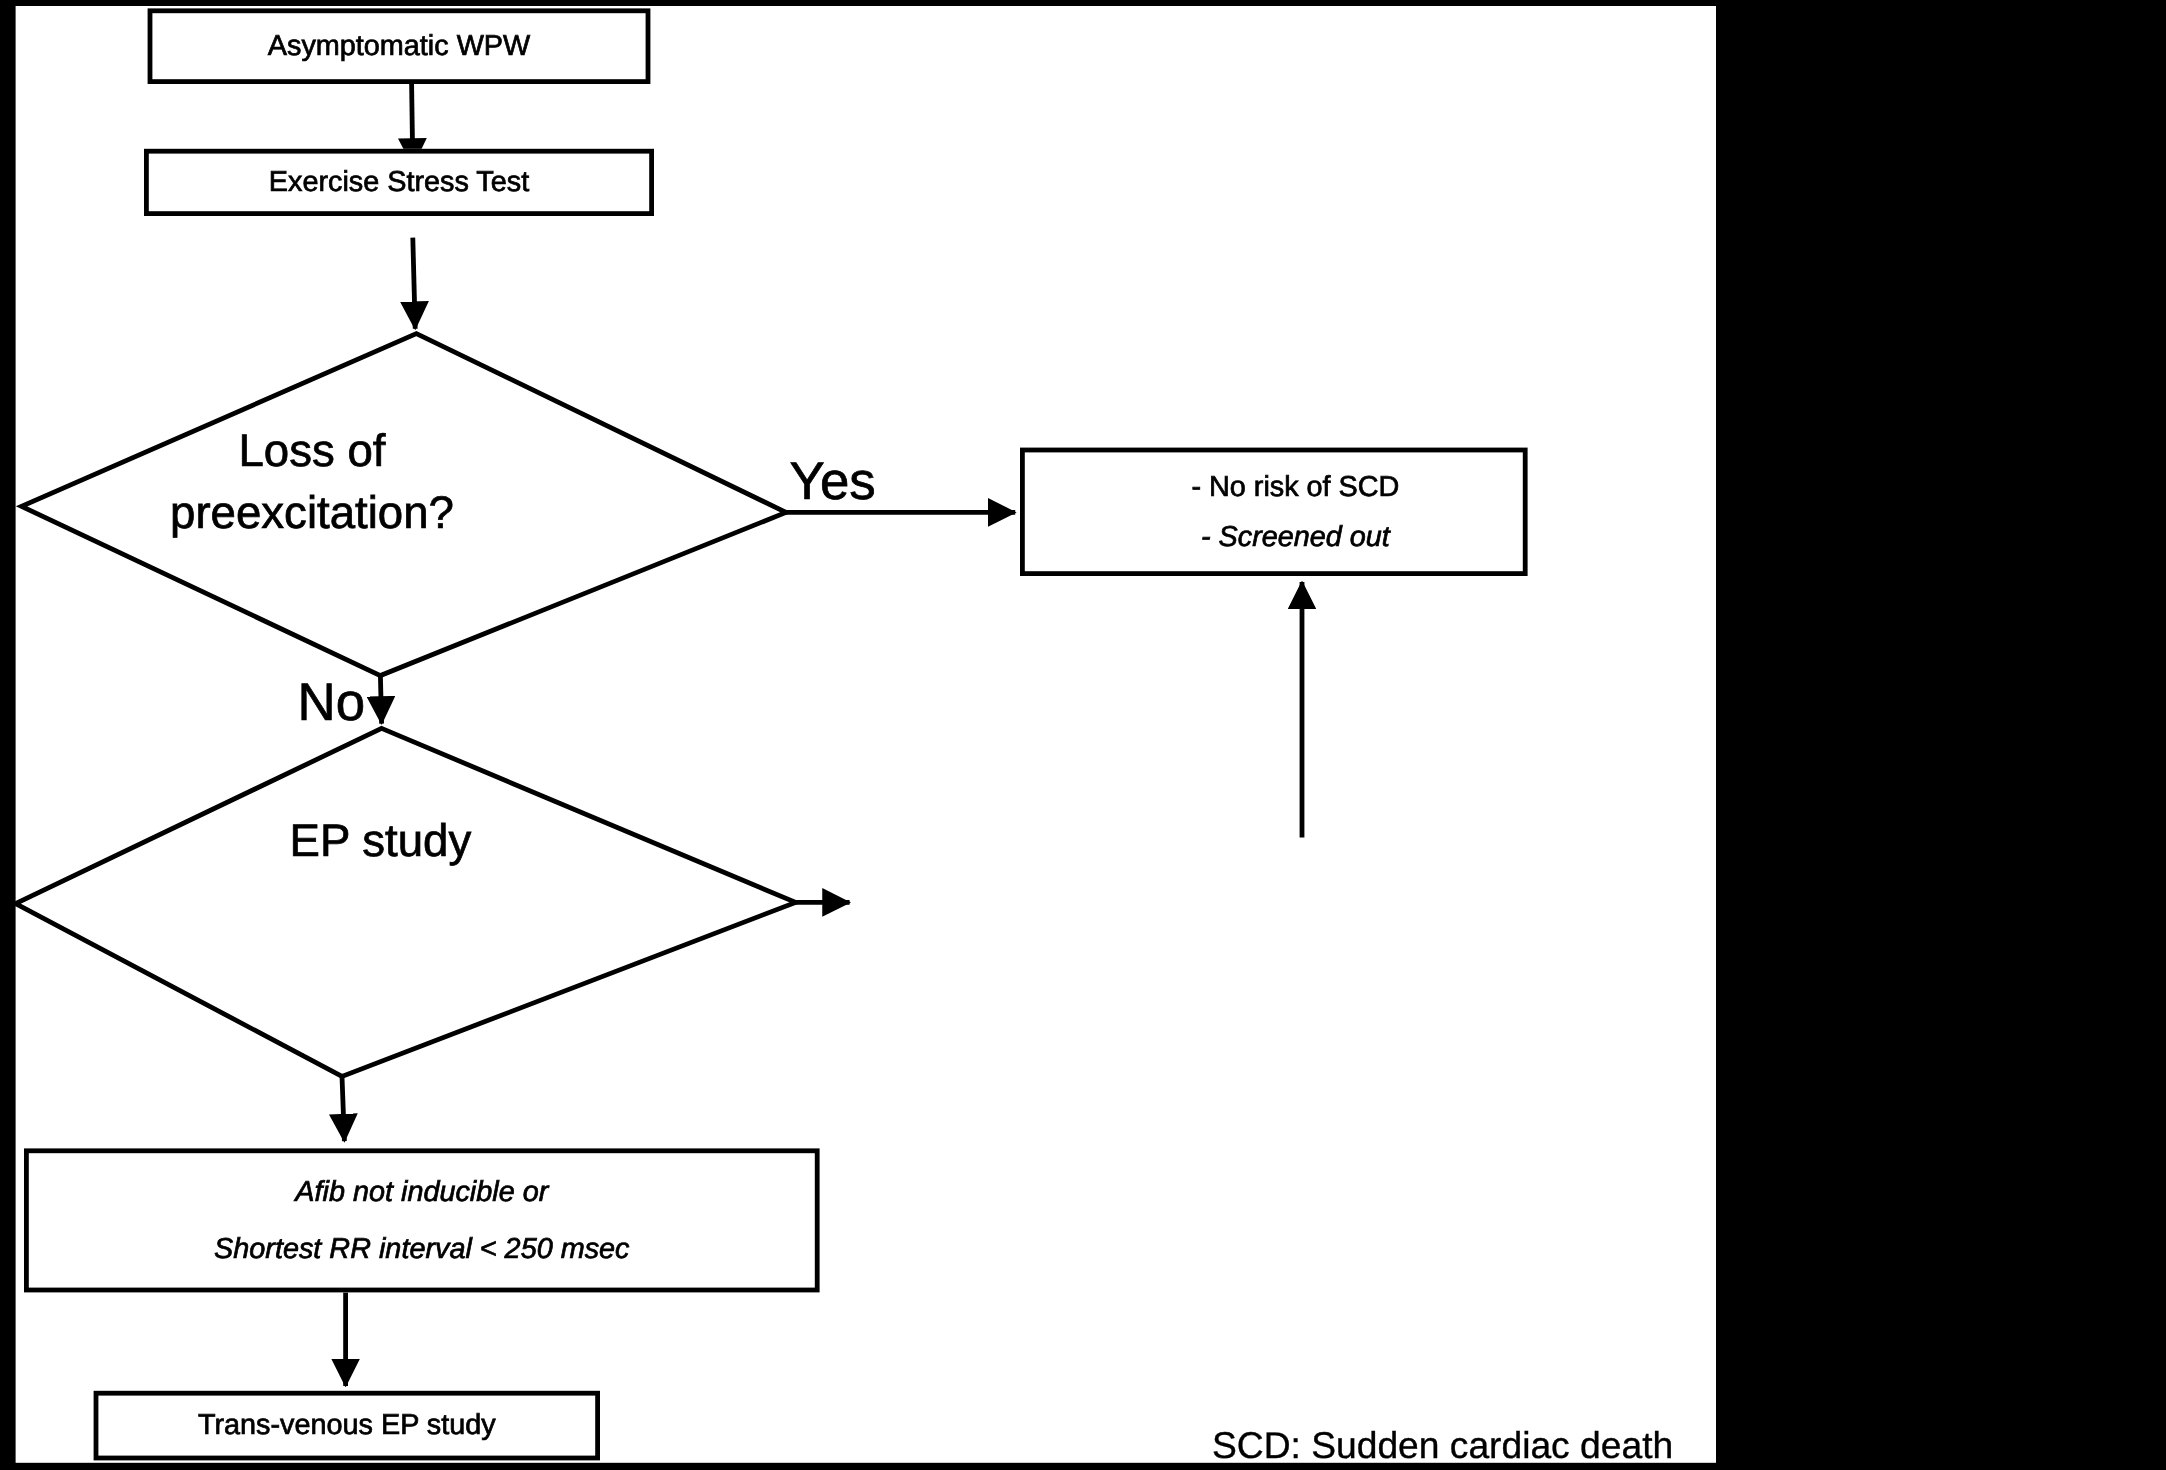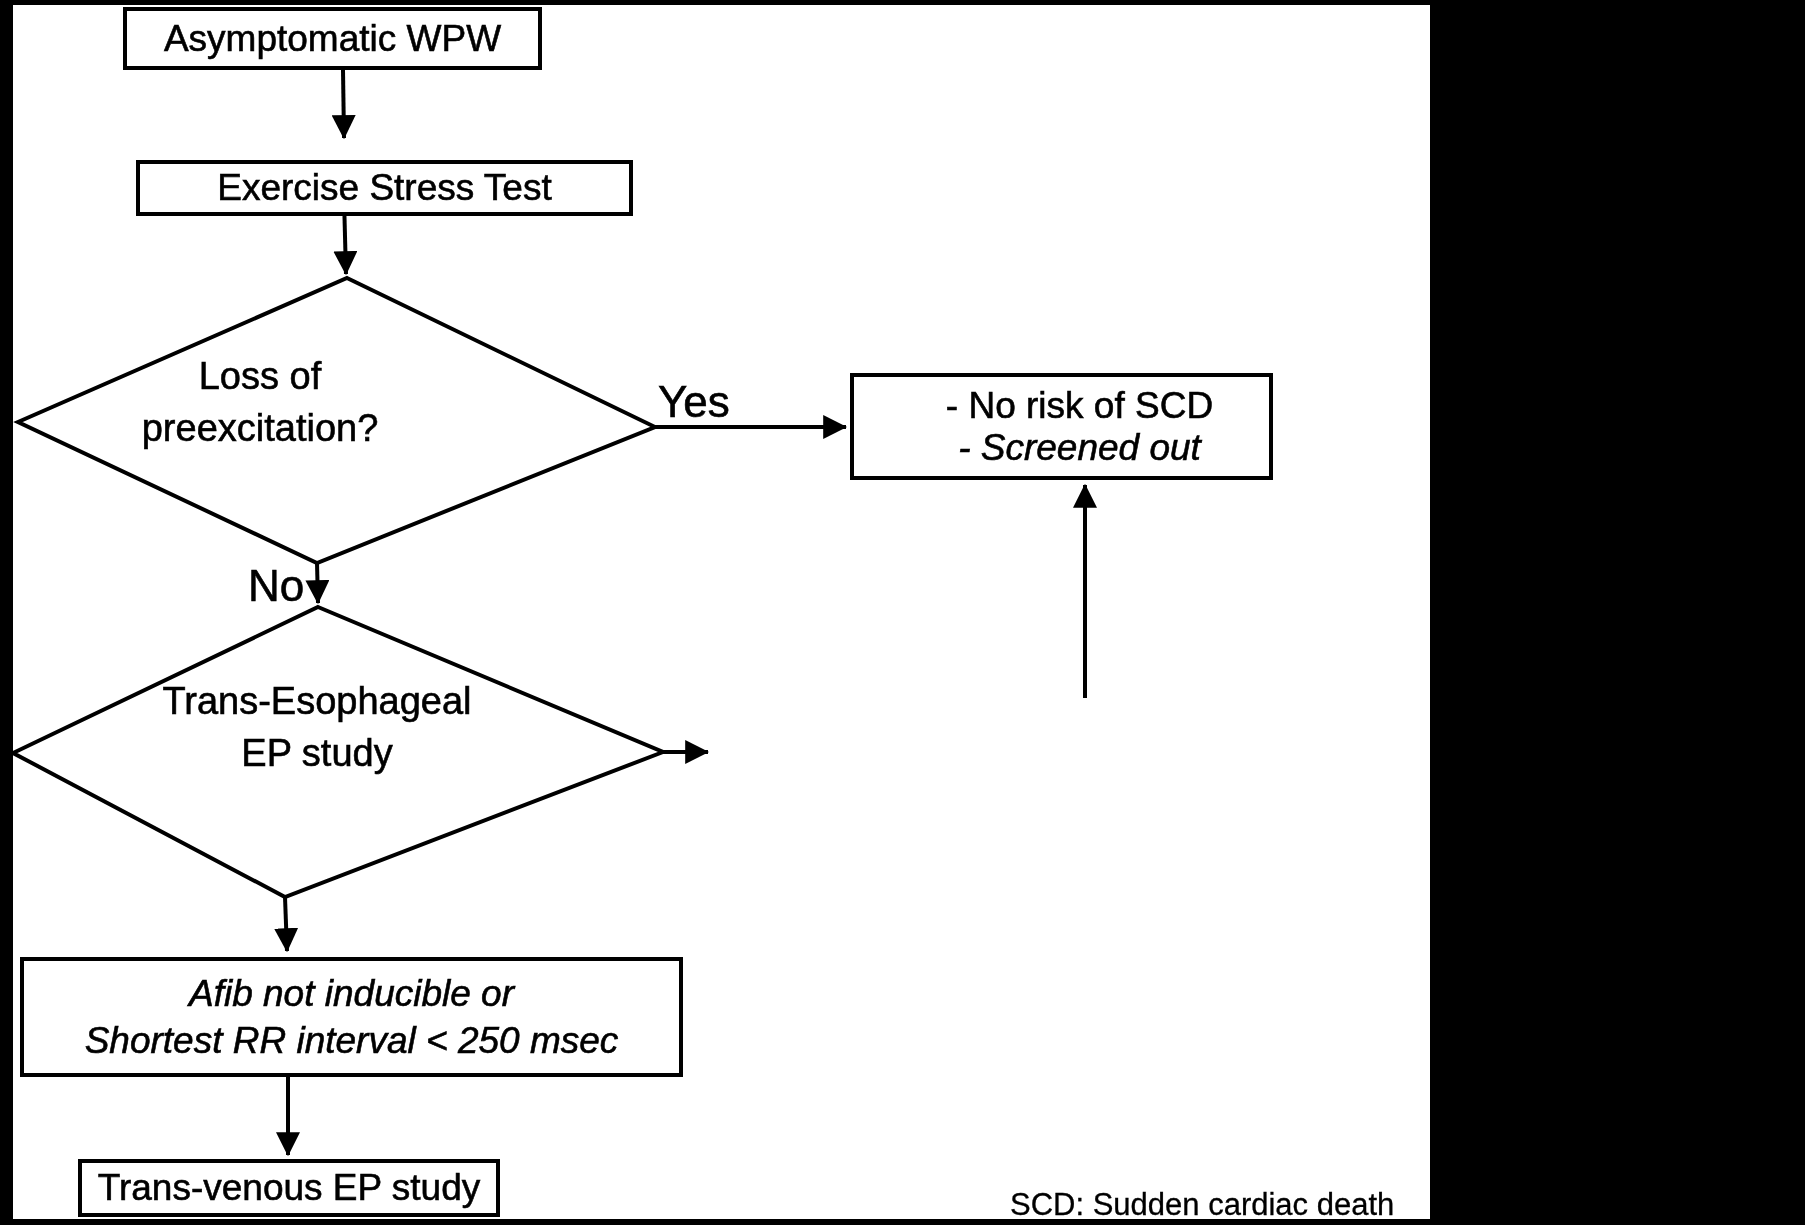--- a/index.html
+++ b/index.html
@@ -19,21 +19,21 @@
     width: 1805px; height: 1225px;
   }
   .box {
     position: absolute;
     background: #fff;
     border: 4px solid #000;
     display: flex;
     flex-direction: column;
     justify-content: center;
     text-align: center;
-    font-size: 37px;
+    font-size: 24px;
     line-height: 46px;
     -webkit-text-stroke: 0.6px #000;
   }
   .dlabel {
     position: absolute;
     text-align: center;
     font-size: 38px;
     line-height: 52px;
     -webkit-text-stroke: 0.6px #000;
   }
@@ -84,21 +84,21 @@
     <line x1="663" y1="752" x2="708" y2="752" stroke="#000" stroke-width="4" marker-end="url(#arrow)"></line>
     <line x1="1085" y1="698" x2="1085" y2="485" stroke="#000" stroke-width="4" marker-end="url(#arrow)"></line>
     <line x1="285" y1="897" x2="287" y2="951" stroke="#000" stroke-width="4" marker-end="url(#arrow)"></line>
     <line x1="288" y1="1077" x2="288" y2="1155" stroke="#000" stroke-width="4" marker-end="url(#arrow)"></line>
   </svg>
 
   <div class="box" id="n-start" style="left:123px; top:7px; width:419px; height:63px;">
     <span>Asymptomatic WPW</span>
   </div>
 
-  <div class="box" id="n-stress" style="left:120px; top:160px; width:497px; height:56px;margin-left:16px;">
+  <div class="box" id="n-stress" style="left:120px; top:124px; width:425px; height:56px;">
     <span>Exercise Stress Test</span>
   </div>
 
   <div class="box" id="n-norisk" style="left:850px; top:373px; width:423px; height:107px;">
     <span>- No risk of SCD</span>
     <span class="italic">- Screened out</span>
   </div>
 
 
   <div class="box" id="n-afibno" style="left:20px; top:957px; width:663px; height:120px;">
@@ -109,21 +109,20 @@
   <div class="box" id="n-tvep" style="left:78px; top:1159px; width:422px; height:58px;">
     <span>Trans-venous EP study</span>
   </div>
 
   <div class="dlabel" style="left:60px; top:350px; width:400px;">
     <div>Loss of</div>
     <div>preexcitation?</div>
   </div>
 
   <div class="dlabel" style="left:117px; top:675px; width:400px;">
-    <div>Trans-Esophageal</div>
     <div>EP study</div>
   </div>
 
   <div class="edge-label" style="left:658px; top:382px;">
     <span>Yes</span>
   </div>
   <div class="edge-label" style="left:248px; top:566px;">
     <span>No</span>
   </div>
 

